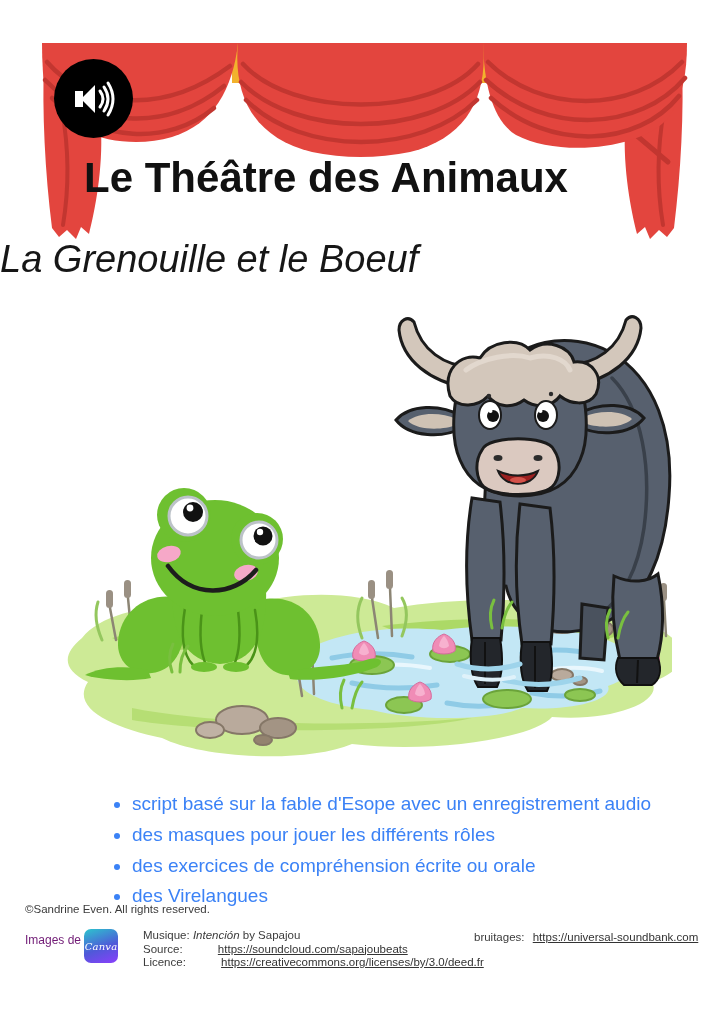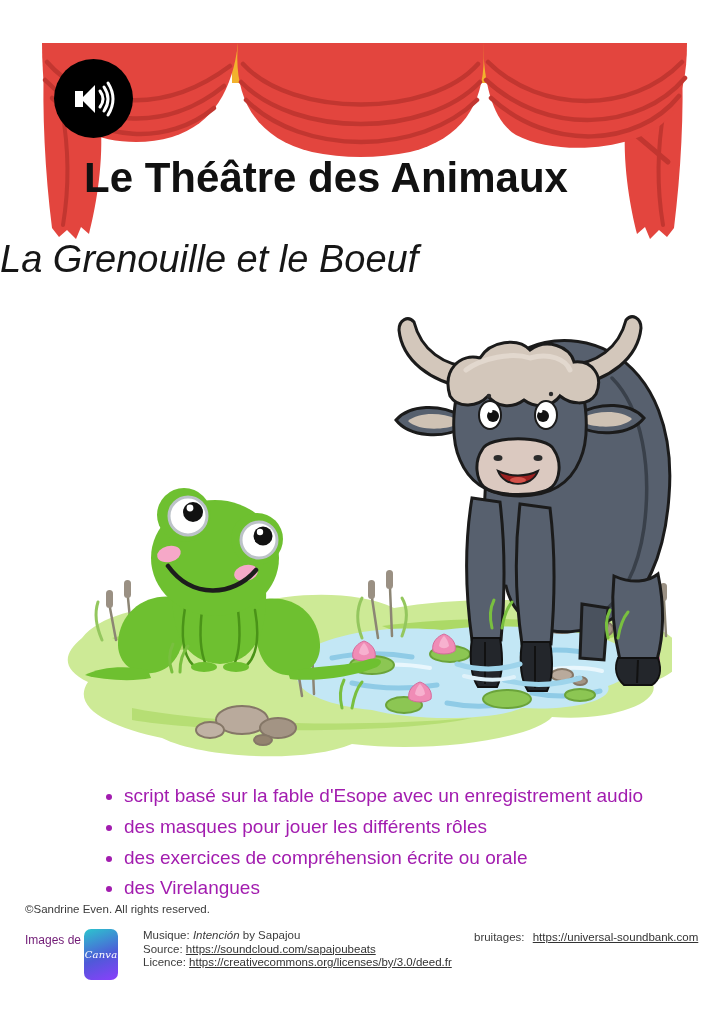--- a/index.html
+++ b/index.html
@@ -19,39 +19,39 @@
     position:absolute;left:0;top:154px;width:652px;margin:0;text-align:center;
     font-size:42px;font-weight:700;letter-spacing:0;color:#111;
   }
   .subtitle{
     position:absolute;left:0;top:238px;width:724px;margin:0;text-align:left;
     font-size:38px;font-weight:400;font-style:italic;color:#161616;
   }
   .illustration{position:absolute;left:52px;top:308px;}
   
   .bullets{
-    position:absolute;left:92px;top:776px;width:560px;margin:8px;padding:0 0 0 24px;
-    font-size:19px;color:#a21caf;
+    position:absolute;left:92px;top:776px;width:560px;margin:16px;padding:0 0 0 24px;
+    font-size:19px;color:#3b82f6;
   }
   .bullets li{margin:0 0 7px 0;line-height:1.25;}
   
   .copyright{position:absolute;left:25px;top:903px;font-size:11.5px;color:#3b3b3b;}
   .images-label{position:absolute;left:25px;top:933px;font-size:12px;color:#701a75;}
   .canva-logo{
-    position:absolute;left:84px;top:929px;width:34px;height:51px;border-radius:7px;
+    position:absolute;left:84px;top:929px;width:34px;height:34px;border-radius:7px;
     background:linear-gradient(160deg,#2cc5ce 0%,#4f59d8 55%,#8a3ffc 100%);
     display:flex;align-items:center;justify-content:center;
   }
   .canva-logo span{
     color:#fff;font-size:10px;font-style:italic;font-family:"DejaVu Serif",serif;letter-spacing:.2px;
   }
   .music-block{position:absolute;left:143px;top:929px;font-size:11.5px;line-height:13.5px;color:#3b3b3b;}
   .music-block em{font-style:italic;}
   .bruitages{position:absolute;left:462px;top:931px;font-size:11.5px;color:#3b3b3b;padding-left:12px;}
-  a.cred-link{color:#333;text-decoration:underline;cursor:pointer;}
+  a.cred-link{color:#333;text-decoration:underline;cursor:pointer;margin-left:32px;}
   .bruitages a{margin-left:5px;}
 </style>
 </head>
 <body>
 
 <div class="page">
 
   <svg class="curtain" width="724" height="260" viewBox="0 0 724 260">
 
     <g>

